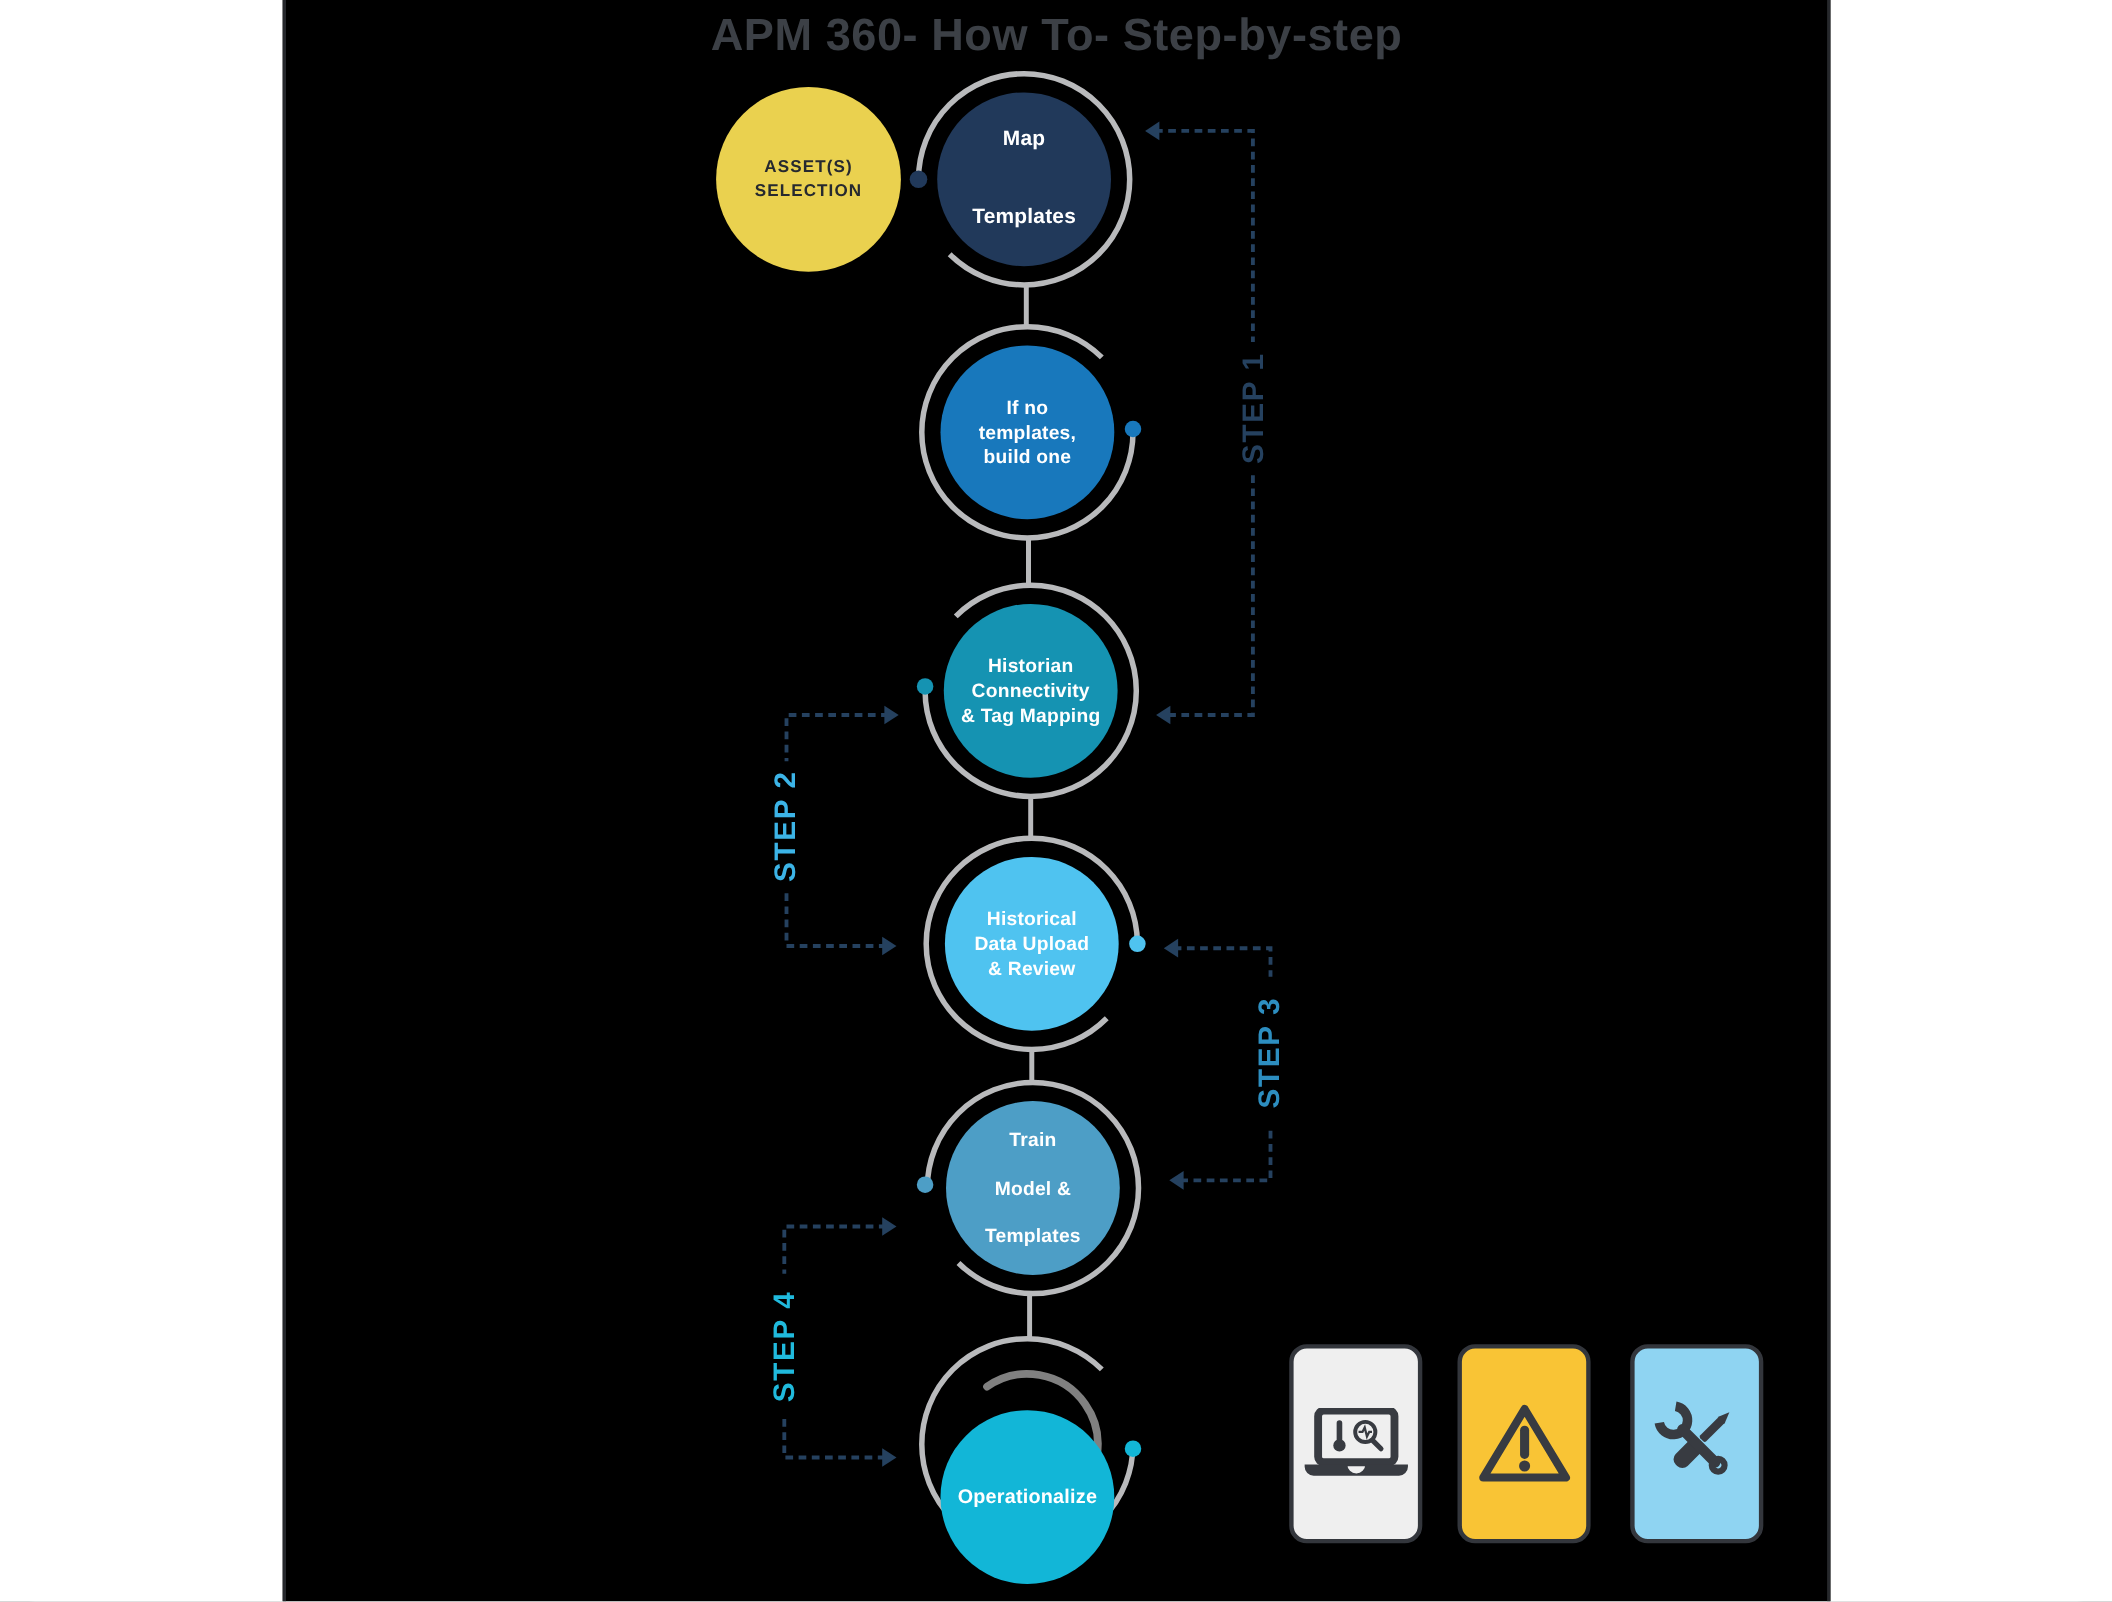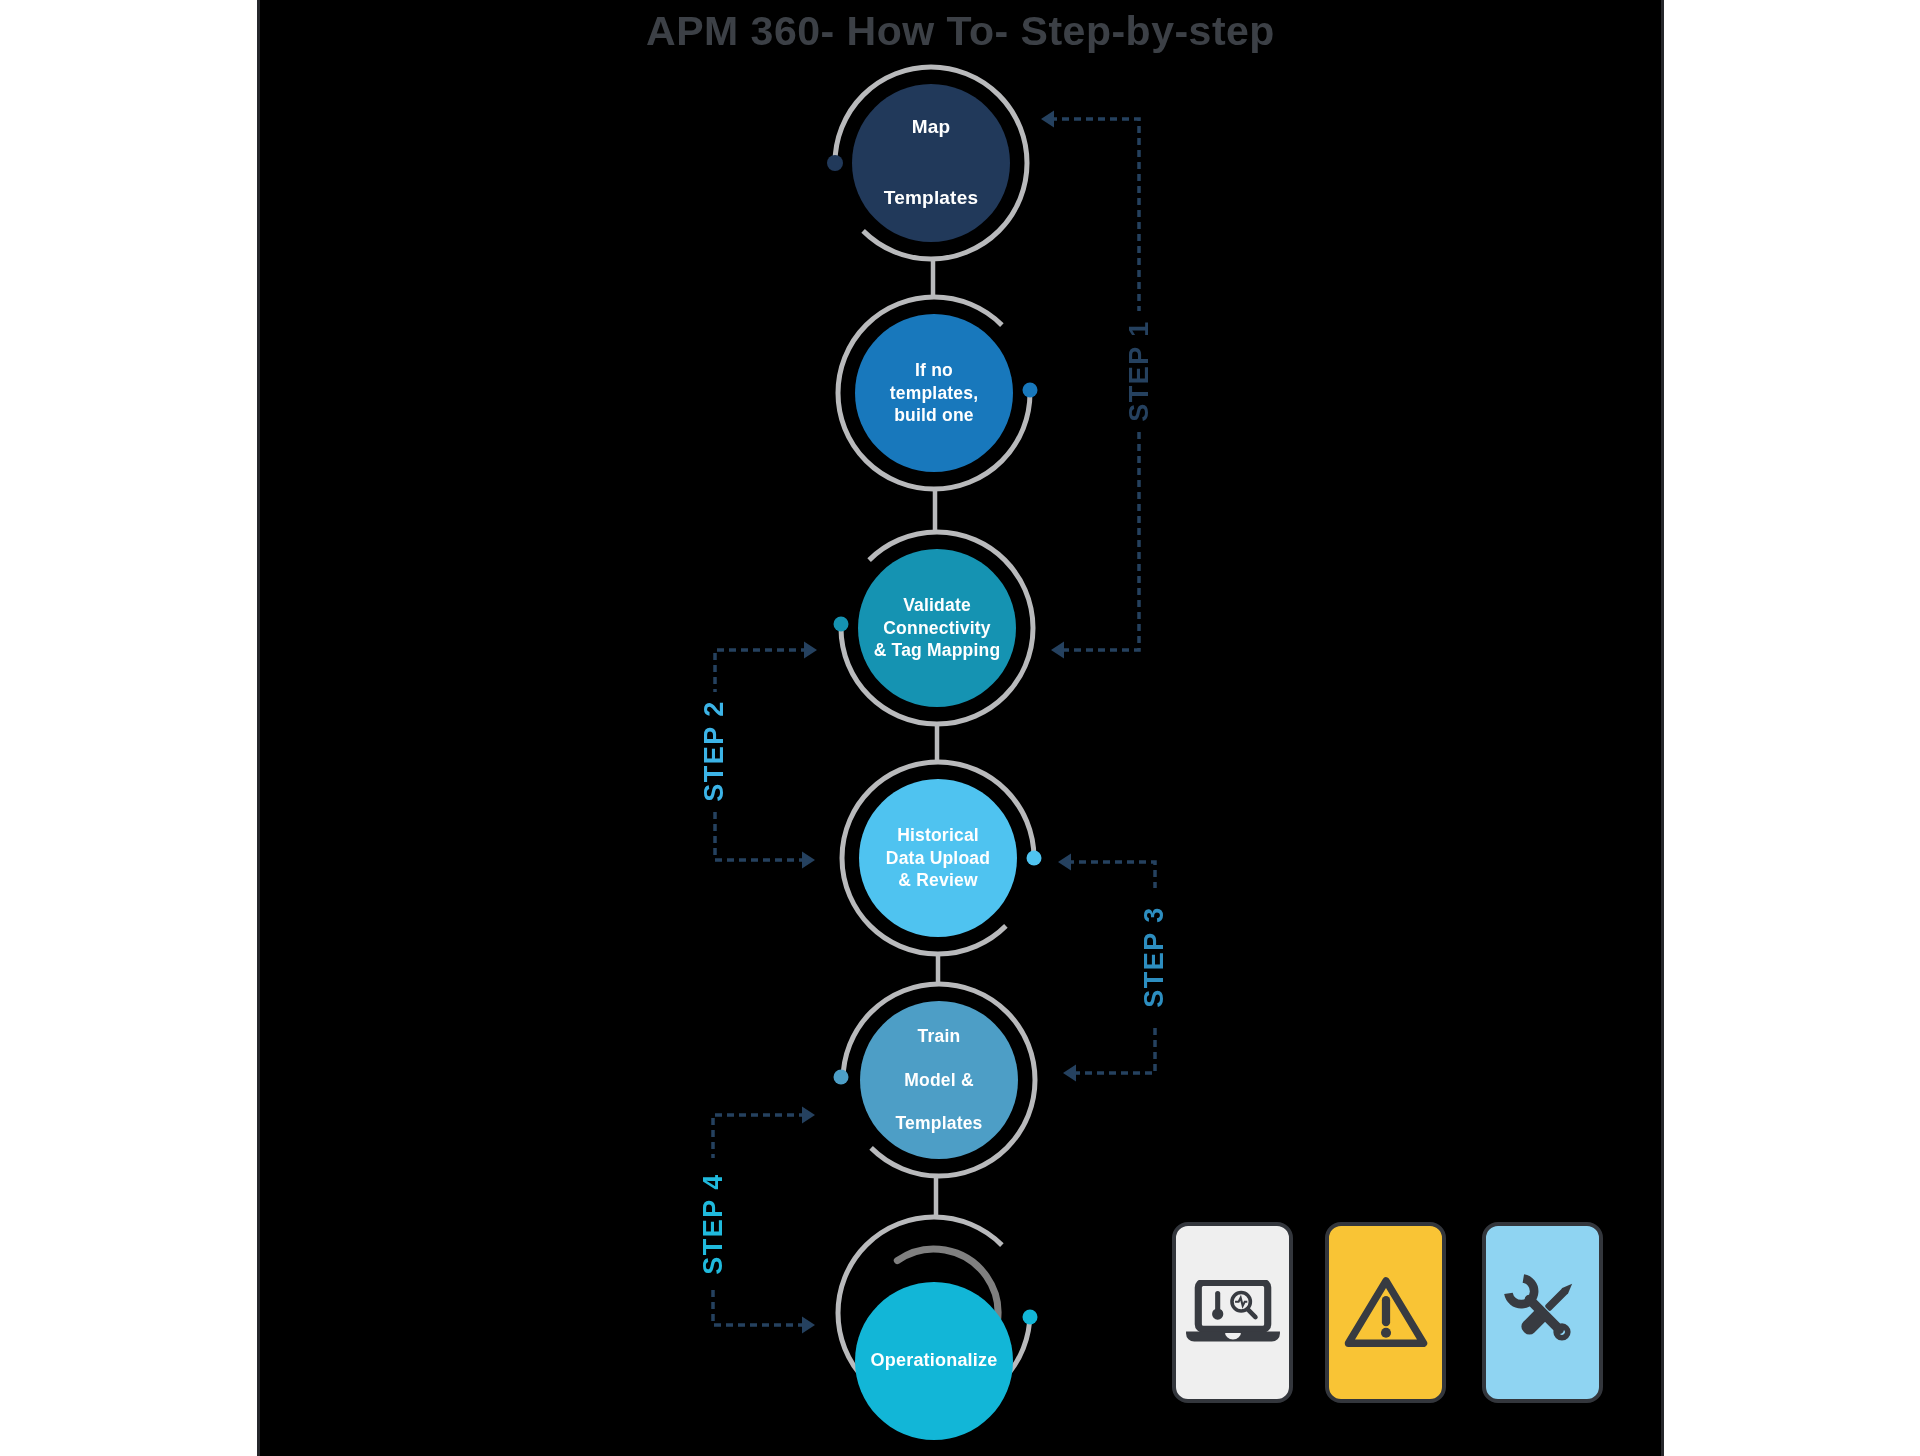--- a/index.html
+++ b/index.html
@@ -90,32 +90,36 @@
     <g>
       <circle cx="835" cy="163" r="8" fill="#21395A"></circle>
       <circle cx="1030" cy="390" r="7.5" fill="#1878BC"></circle>
       <circle cx="841" cy="624" r="7.5" fill="#1593B2"></circle>
       <circle cx="1034" cy="858" r="7.5" fill="#4FC3F0"></circle>
       <circle cx="841" cy="1077" r="7.5" fill="#4D9EC6"></circle>
       <circle cx="1030" cy="1317" r="7.5" fill="#12B6D7"></circle>
     </g>
   </svg>
 
+  <div class="node start-node" style="background: rgb(234, 209, 79); color: rgb(38, 41, 47);">
+    <span>ASSET(S)</span>
+    <span>SELECTION</span>
+  </div>
 
   <div class="node step-node n1" style="background: rgb(33, 57, 90);">
     <span>Map</span>
     <span>Templates</span>
   </div>
   <div class="node step-node n2" style="background: rgb(24, 120, 188);">
     <span>If no</span>
     <span>templates,</span>
     <span>build one</span>
   </div>
   <div class="node step-node n3" style="background: rgb(21, 147, 178);">
-    <span>Validate</span>
+    <span>Historian</span>
     <span>Connectivity</span>
     <span>&amp; Tag Mapping</span>
   </div>
   <div class="node step-node n4" style="background: rgb(79, 195, 240);">
     <span>Historical</span>
     <span>Data Upload</span>
     <span>&amp; Review</span>
   </div>
   <div class="node step-node n5" style="background: rgb(77, 158, 198);">
     <span>Train</span>

